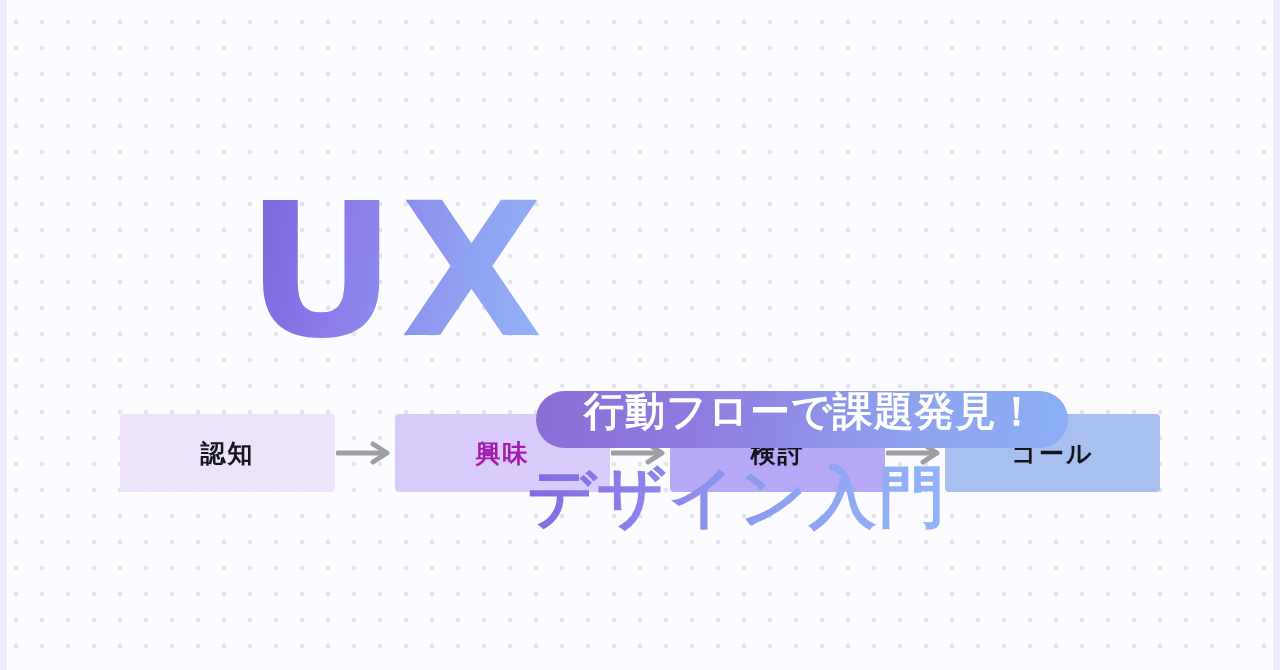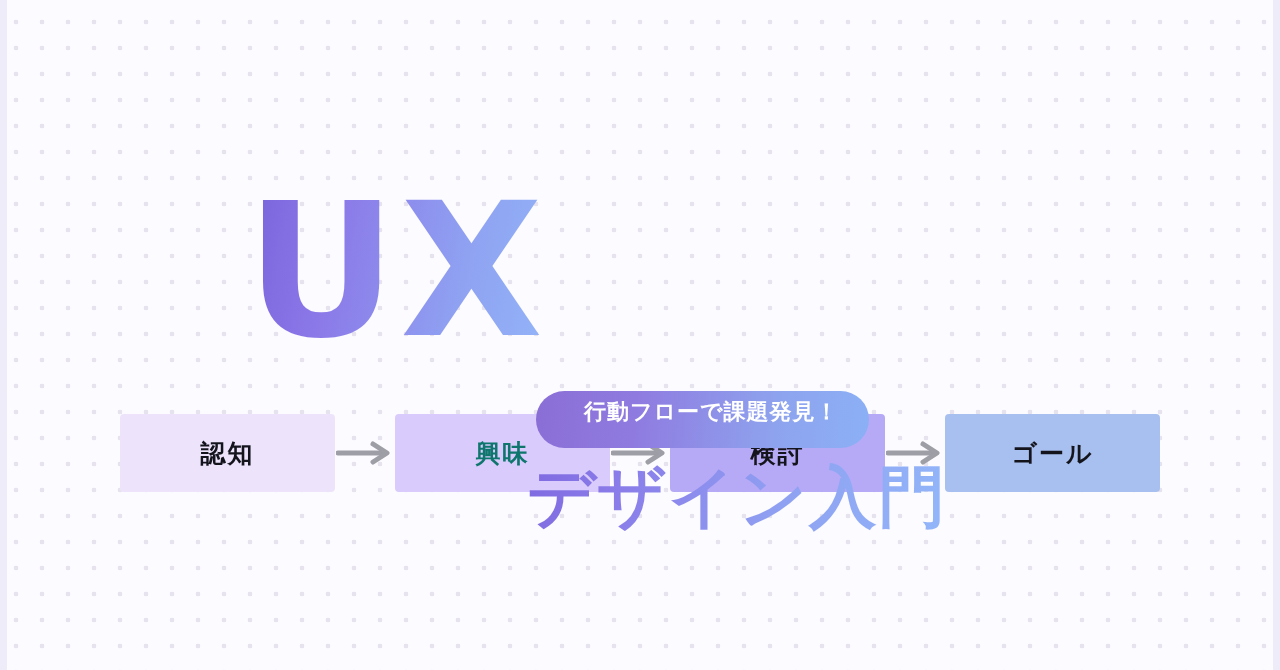--- a/index.html
+++ b/index.html
@@ -70,21 +70,21 @@
     position: absolute;
     left: 536px;
     top: 205px;
     height: 57px;
     padding: 0 30px 16px 48px;
     display: flex;
     align-items: center;
     border-radius: 30px;
     background-image: linear-gradient(95deg, #8a6ed6 0%, #8f7be0 30%, #8ea3ee 72%, #8bb0f5 100%);
     color: #ffffff;
-    font-size: 22px;
+    font-size: 40px;
     font-weight: 700;
     letter-spacing: 1px;
     white-space: nowrap;
     z-index: 4;
     box-sizing: border-box;
   }
 
   .subtitle {
     position: absolute;
     left: 527px;
@@ -167,21 +167,21 @@
     </div>
 
     <div class="flow-arrow">
       <svg width="58" height="26" viewBox="0 0 58 26" aria-hidden="true">
         <path d="M2 13 H46" fill="none" stroke="#9e9ea6" stroke-width="5" stroke-linecap="round"></path>
         <path d="M37 4 L51 13 L37 22" fill="none" stroke="#9e9ea6" stroke-width="5" stroke-linecap="round" stroke-linejoin="round"></path>
       </svg>
     </div>
 
     <div class="flow-step" style="background: rgb(217, 203, 251);">
-      <span class="step-label" style="color: #0f766e;">興味</span>
+      <span class="step-label" style="color: #a21caf;">興味</span>
     </div>
 
     <div class="flow-arrow">
       <svg width="58" height="26" viewBox="0 0 58 26" aria-hidden="true">
         <path d="M2 13 H46" fill="none" stroke="#9e9ea6" stroke-width="5" stroke-linecap="round"></path>
         <path d="M37 4 L51 13 L37 22" fill="none" stroke="#9e9ea6" stroke-width="5" stroke-linecap="round" stroke-linejoin="round"></path>
       </svg>
     </div>
 
     <div class="flow-step" style="background: rgb(182, 170, 247);">

